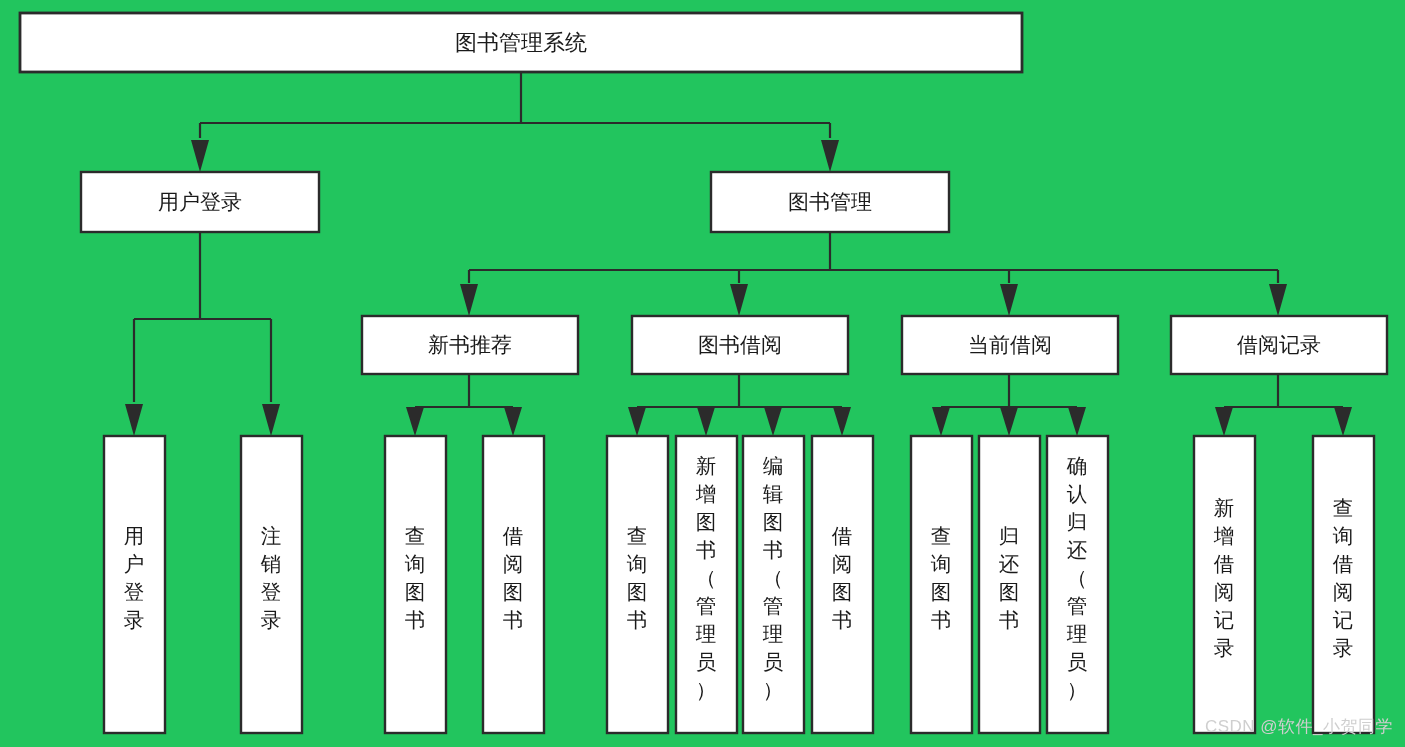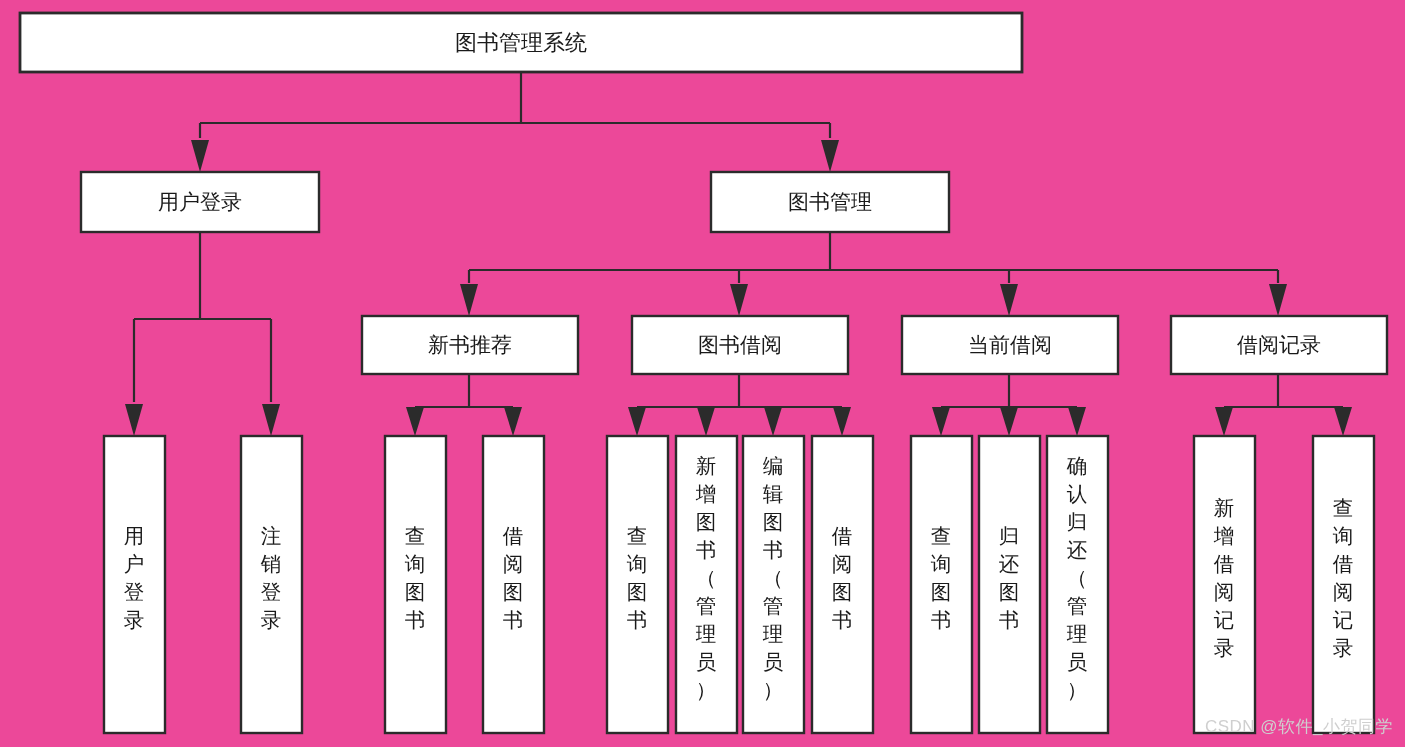--- a/index.html
+++ b/index.html
@@ -8,21 +8,21 @@
     padding: 0;
     background: #ffffff;
   }
   body {
     font-family: "Liberation Sans", "DejaVu Sans", sans-serif;
   }
   #diagram-root {
     position: relative;
     width: 1405px;
     height: 747px;
-    background: #ec4899;
+    background: #22c55e;
     overflow: hidden;
   }
   svg#tree-svg {
     position: absolute;
     left: 0;
     top: 0;
     width: 1405px;
     height: 747px;
     display: block;
   }

